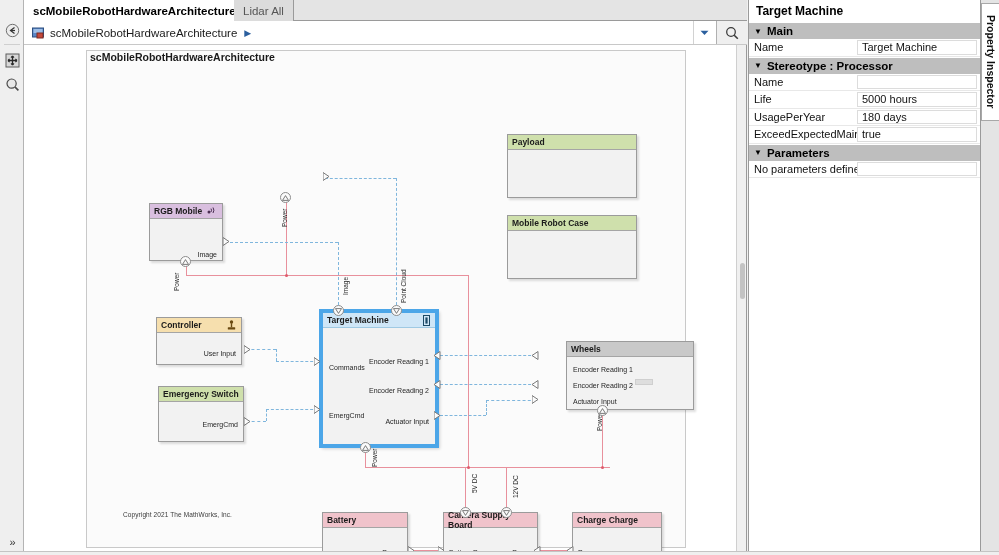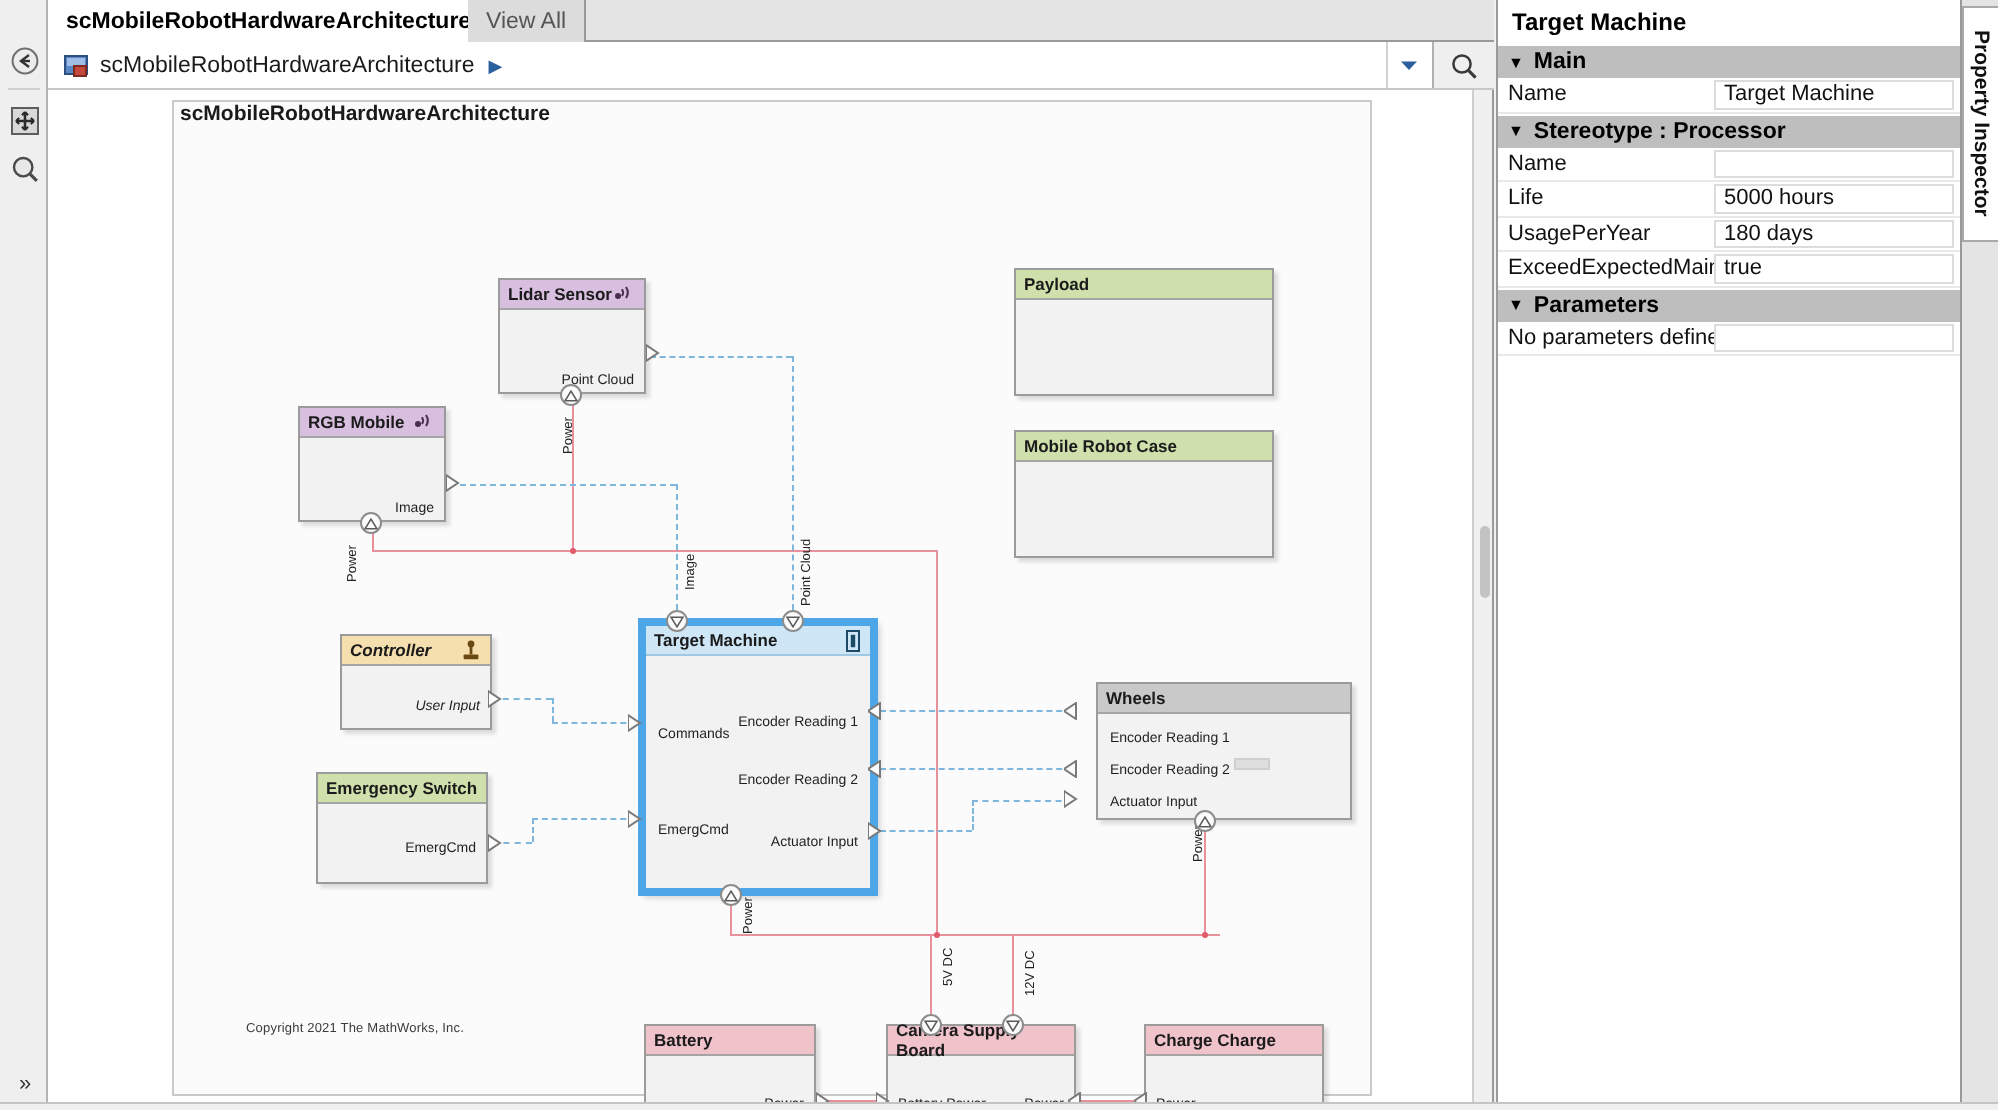--- a/index.html
+++ b/index.html
@@ -250,21 +250,21 @@
     <div id="expand-btn">
       <span>»</span>
     </div>
   </div>
 
   <div id="tabstrip">
     <div class="tab active" style="left:0;">
       <span>scMobileRobotHardwareArchitecture</span>
     </div>
     <div class="tab inactive" style="left:210px;">
-      <span>View All</span>
+      <span>Lidar All</span>
     </div>
   </div>
 
   <div id="breadcrumb">
     <span id="bc-icon">
       <svg width="13" height="12" viewBox="0 0 13 12">
         <rect x="0.5" y="1" width="11" height="9" fill="#5b86c4" stroke="#2d4f80"></rect>
         <rect x="1.5" y="2" width="9" height="4" fill="#9dbde6"></rect>
         <rect x="5" y="6" width="6" height="5" fill="#c4483c" stroke="#7e2b22"></rect>
       </svg>
@@ -340,35 +340,20 @@
 
       <div class="wlabel rot" style="left:149px; top:246px;">Power</div>
       <div class="wlabel rot" style="left:257px; top:182px;">Power</div>
       <div class="wlabel rot" style="left:318px; top:250px;">Image</div>
       <div class="wlabel rot" style="left:376px; top:258px;">Point Cloud</div>
       <div class="wlabel rot" style="left:347px; top:422px;">Power</div>
       <div class="wlabel rot" style="left:572px; top:386px;">Power</div>
       <div class="wlabel rot" style="left:447px; top:448px;">5V DC</div>
       <div class="wlabel rot" style="left:488px; top:453px;">12V DC</div>
 
-      <div class="blk" style="left:225px; top:94px; width:74px; height:58px;">
-        <div class="blk-hdr hdr-purple">
-          <span>Lidar Sensor</span>
-          <span class="hdr-icon">
-            <svg width="11" height="10" viewBox="0 0 11 10">
-                <circle cx="2" cy="6" r="1.5" fill="#4a2e52"></circle>
-                <path d="M4 6 A3.2 3.2 0 0 0 4 2.6" fill="none" stroke="#4a2e52" stroke-width="1"></path>
-                <path d="M6 7 A5 5 0 0 0 6 1.5" fill="none" stroke="#4a2e52" stroke-width="1"></path>
-              </svg>
-          </span>
-        </div>
-        <div class="blk-body">
-          <span class="plabel right" style="right:5px; top:32px;">Point Cloud</span>
-        </div>
-      </div>
       <div class="port" style="left:299px; top:127px;">
         <svg width="7" height="9" viewBox="0 0 7 9">
             <path d="M0 0.5 L0 8.5 L6 4.5 Z" fill="#fbfbfb" stroke="#7a7a7a"></path>
           </svg>
       </div>
       <div class="pport" style="left:256px; top:147px;">
         <svg width="7" height="6" viewBox="0 0 7 6">
             <path d="M3.5 0.6 L6.5 5.4 L0.5 5.4 Z" fill="none" stroke="#5a5a5a" stroke-width=".8"></path>
           </svg>
       </div>
@@ -406,21 +391,21 @@
         <div class="blk-body"></div>
       </div>
 
       <div class="blk" style="left:483px; top:170px; width:130px; height:64px;">
         <div class="blk-hdr hdr-green">
           <span>Mobile Robot Case</span>
         </div>
         <div class="blk-body"></div>
       </div>
 
-      <div class="blk" style="left:146px; top:272px; width:76px; height:48px;font-style:italic;">
+      <div class="blk" style="left:132px; top:272px; width:86px; height:48px;">
         <div class="blk-hdr hdr-orange">
           <span>Controller</span>
           <span class="hdr-icon">
             <svg width="11" height="11" viewBox="0 0 11 11">
                 <circle cx="5.5" cy="2" r="1.7" fill="#6a4a12"></circle>
                 <rect x="4.8" y="3.2" width="1.4" height="4" fill="#6a4a12"></rect>
                 <rect x="1.8" y="7.2" width="7.4" height="2.4" rx=".5" fill="#6a4a12"></rect>
               </svg>
           </span>
         </div>
@@ -501,21 +486,21 @@
         <svg width="7" height="6" viewBox="0 0 7 6">
             <path d="M3.5 5.4 L0.5 0.6 L6.5 0.6 Z" fill="none" stroke="#5a5a5a" stroke-width=".8"></path>
           </svg>
       </div>
       <div class="pport" style="left:336px; top:397px;">
         <svg width="7" height="6" viewBox="0 0 7 6">
             <path d="M3.5 0.6 L6.5 5.4 L0.5 5.4 Z" fill="none" stroke="#5a5a5a" stroke-width=".8"></path>
           </svg>
       </div>
 
-      <div class="blk" style="left:524px; top:296px; width:128px; height:69px;">
+      <div class="blk" style="left:542px; top:296px; width:128px; height:69px;">
         <div class="blk-hdr hdr-gray">
           <span>Wheels</span>
         </div>
         <div class="blk-body">
           <span class="plabel" style="left:6px; top:9px;">Encoder Reading 1</span>
           <span class="plabel" style="left:6px; top:25px;">Encoder Reading 2</span>
           <span class="plabel" style="left:6px; top:41px;">Actuator Input</span>
           <span style="position:absolute; left:68px; top:22px; width:18px; height:6px; background:#dedede; border:1px solid #cfcfcf;"></span>
         </div>
       </div>

